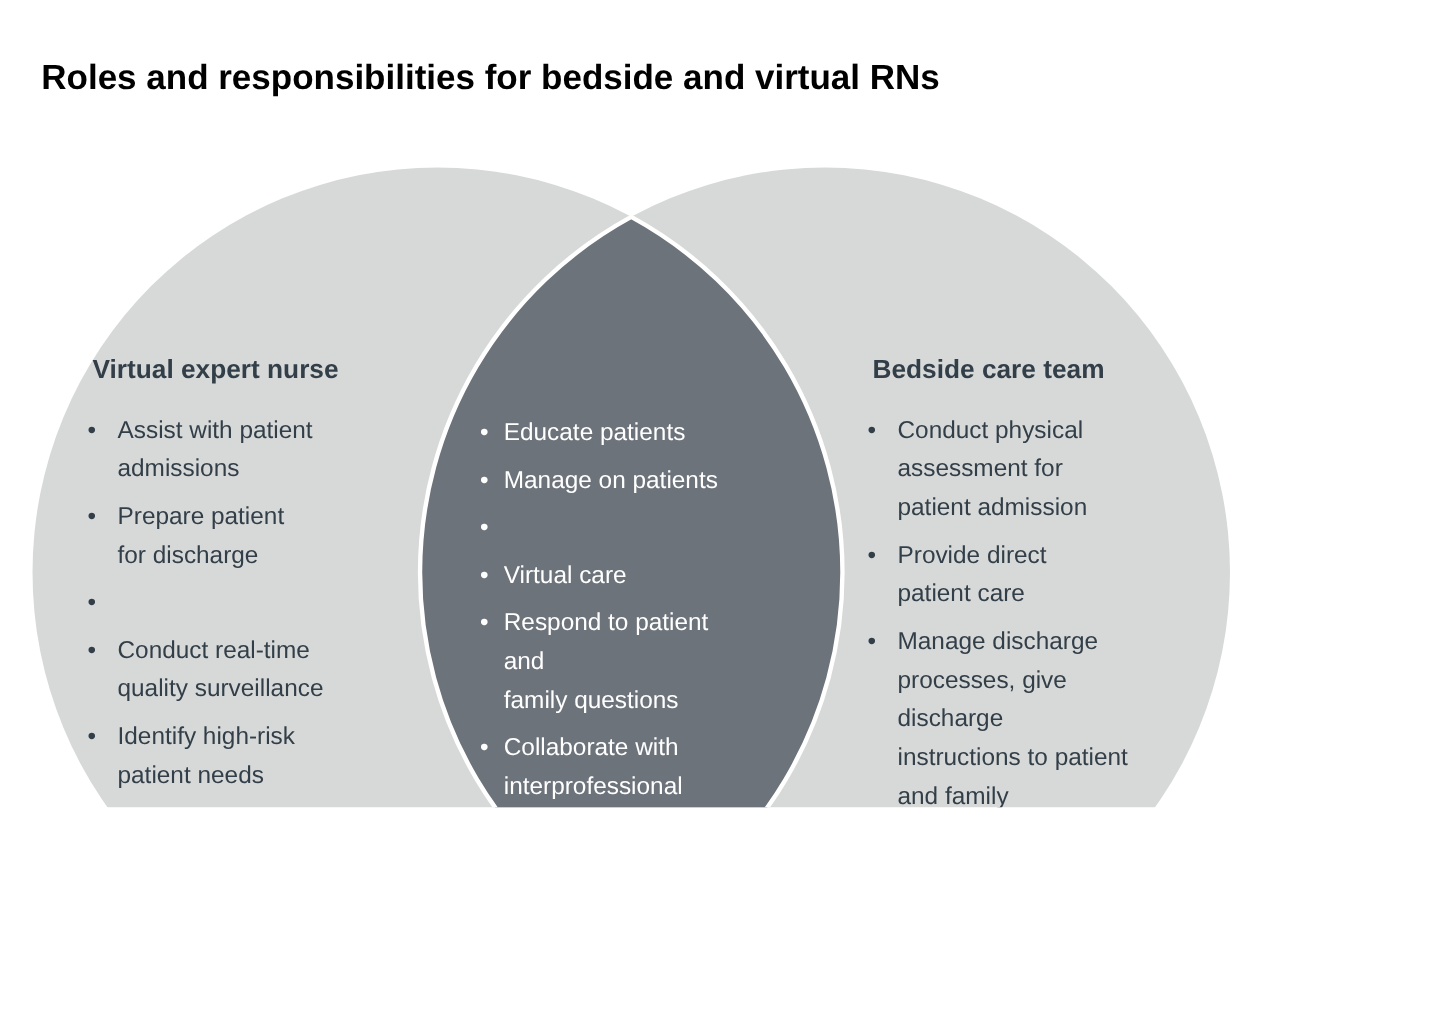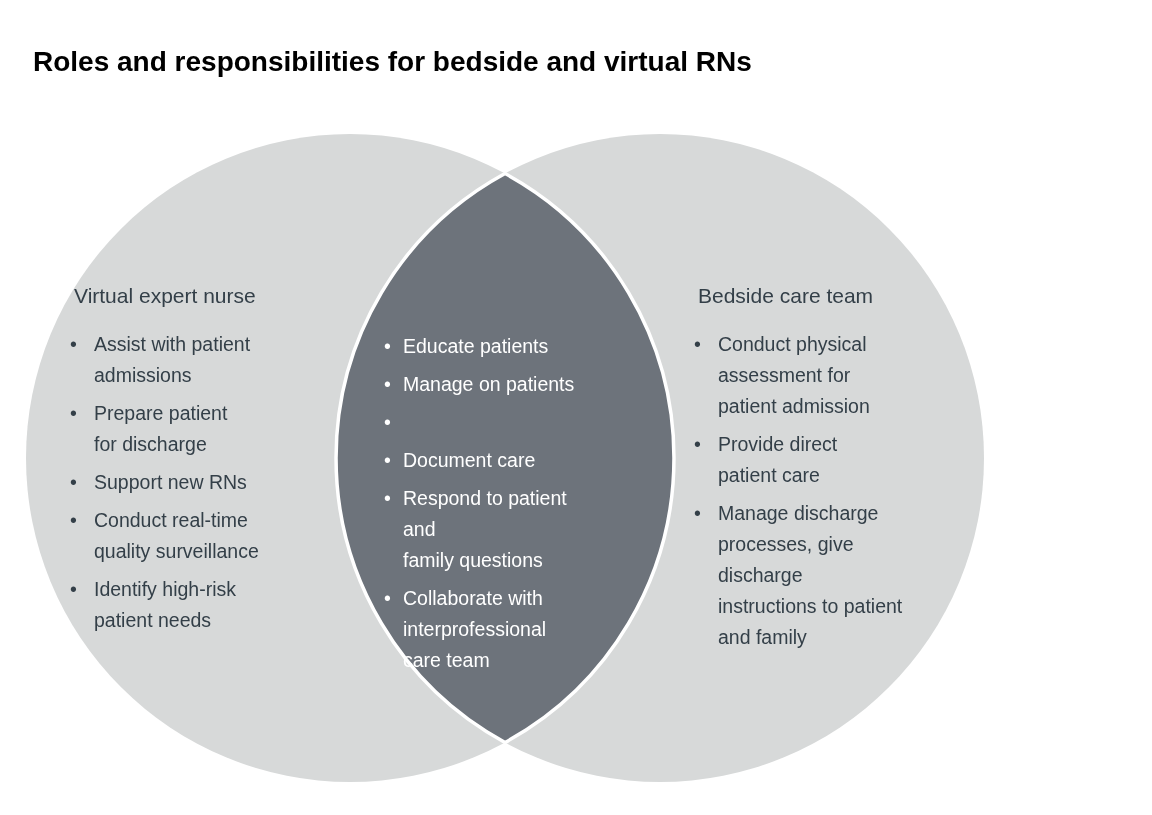--- a/index.html
+++ b/index.html
@@ -4,21 +4,21 @@
 <style>
   html, body {
     margin: 0;
     padding: 0;
     background: #ffffff;
     font-family: "Liberation Sans", sans-serif;
   }
   .stage {
     position: relative;
     width: 1152px;
-    height: 815px;
+    height: 646px;
     background: #ffffff;
     overflow: hidden;
   }
   .page-title {
     position: absolute;
     left: 33px;
     top: 46px;
     font-size: 28px;
     font-weight: bold;
     color: #000000;
@@ -31,21 +31,21 @@
   }
   .text-col {
     position: absolute;
     color: #333f48;
   }
   .col-left  { left: 64px;  top: 284px; width: 252px; }
   .col-mid   { left: 382px; top: 331px; width: 242px; color: #ffffff; }
   .col-right { left: 688px; top: 284px; width: 276px; }
   .circle-heading {
     font-size: 21px;
-    font-weight: normal;
+    font-weight: bold;
     margin: 0 0 21px 10px;
     white-space: pre-line;
   }
   ul.bullet-list {
     list-style: none;
     margin: 0;
     padding: 0;
   }
   ul.bullet-list li {
     display: flex;
@@ -87,21 +87,20 @@
         <span class="item-text">Assist with patient
 admissions</span>
       </li>
       <li>
         <span class="bullet">•</span>
         <span class="item-text">Prepare patient
 for discharge</span>
       </li>
       <li>
         <span class="bullet">•</span>
-        <span class="item-text">Support new RNs</span>
       </li>
       <li>
         <span class="bullet">•</span>
         <span class="item-text">Conduct real-time
 quality surveillance</span>
       </li>
       <li>
         <span class="bullet">•</span>
         <span class="item-text">Identify high-risk
 patient needs</span>
@@ -117,21 +116,21 @@
       </li>
       <li>
         <span class="bullet">•</span>
         <span class="item-text">Manage on patients</span>
       </li>
       <li>
         <span class="bullet">•</span>
       </li>
       <li>
         <span class="bullet">•</span>
-        <span class="item-text">Document care</span>
+        <span class="item-text">Virtual care</span>
       </li>
       <li>
         <span class="bullet">•</span>
         <span class="item-text">Respond to patient
 and
 family questions</span>
       </li>
       <li>
         <span class="bullet">•</span>
         <span class="item-text">Collaborate with

